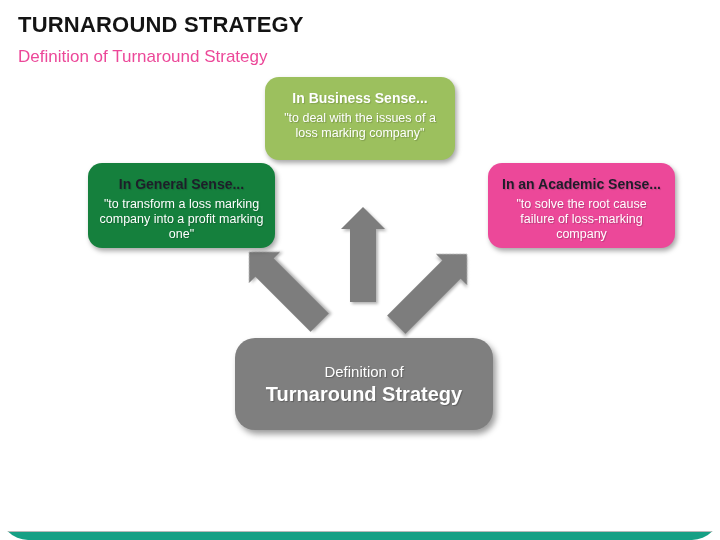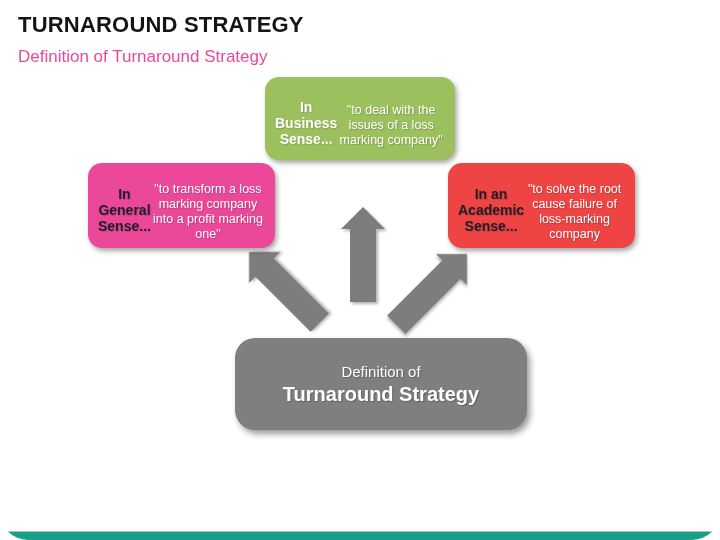--- a/index.html
+++ b/index.html
@@ -27,21 +27,21 @@
     position:absolute;
     left:18px; top:47px;
     font-size:17px;
     color:#ec4899;
   }
   .def-box{
     position:absolute;
     border-radius:14px;
     box-shadow:2px 3px 5px rgba(0,0,0,0.35);
     display:flex;
-    flex-direction:row;
+    flex-direction:column;
     align-items:center;
     justify-content:flex-start;
     text-align:center;
     box-sizing:border-box;
     padding:13px 10px 0 10px;
   }
   .box-business{ left:265px; top:77px;  width:190px; height:83px; }
   .box-general { left:88px;  top:163px; width:187px; height:85px; }
   .box-academic{ left:448px; top:163px; width:187px; height:85px; }
   .def-box .box-title{
@@ -52,21 +52,21 @@
   }
   .def-box .box-body{
     font-size:12.5px;
     line-height:15px;
     text-shadow:1px 1px 1px rgba(0,0,0,0.2);
     max-width:178px;
   }
   .center-box{
     position:absolute;
     left:235px; top:338px;
-    width:292px; height:92px;
+    width:258px; height:92px;
     border-radius:20px;
     box-shadow:3px 4px 6px rgba(0,0,0,0.4);
     display:flex;
     flex-direction:column;
     align-items:center;
     justify-content:center;
     text-align:center;
   }
   .center-line1{
     font-size:15px;
@@ -107,26 +107,26 @@
     <polygon class="arrow" points="0,0 22,22 13,22 13,95 -13,95 -13,22 -22,22" transform="translate(363,207)" style="fill: rgb(125, 125, 125);"></polygon>
     <polygon class="arrow" points="0,0 22,22 13,22 13,100 -13,100 -13,22 -22,22" transform="translate(249,252) rotate(-45)" style="fill: rgb(125, 125, 125);"></polygon>
     <polygon class="arrow" points="0,0 22,22 13,22 13,100 -13,100 -13,22 -22,22" transform="translate(467,254) rotate(45)" style="fill: rgb(125, 125, 125);"></polygon>
   </svg>
 
   <div class="def-box box-business" style="background-color: rgb(156, 192, 94);">
     <div class="box-title" style="color: rgb(255, 255, 255);">In Business Sense...</div>
     <div class="box-body" style="color: rgb(255, 255, 255);">"to deal with the issues of a loss marking company"</div>
   </div>
 
-  <div class="def-box box-general" style="background-color: #ec4899;">
+  <div class="def-box box-general" style="background-color: #15803d;">
     <div class="box-title" style="color: rgb(30, 30, 42);">In General Sense...</div>
     <div class="box-body" style="color: rgb(255, 255, 255);">"to transform a loss marking company into a profit marking one"</div>
   </div>
 
-  <div class="def-box box-academic" style="background-color: #ef4444;">
+  <div class="def-box box-academic" style="background-color: #ec4899; margin-left: 40px;">
     <div class="box-title" style="color: rgb(30, 30, 42);">In an Academic Sense...</div>
     <div class="box-body" style="color: rgb(255, 255, 255);">"to solve the root cause failure of loss-marking company</div>
   </div>
 
   <div class="center-box" style="background-color: rgb(127, 127, 127);">
     <div class="center-line1" style="color: rgb(255, 255, 255);">Definition of</div>
     <div class="center-line2" style="color: rgb(255, 255, 255);">Turnaround Strategy</div>
   </div>
 
   <div class="footer-bar" style="background-color: rgb(22, 160, 133);"></div>

